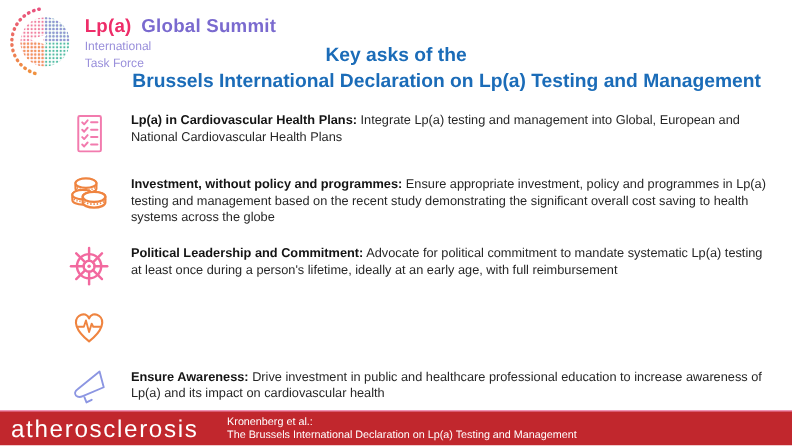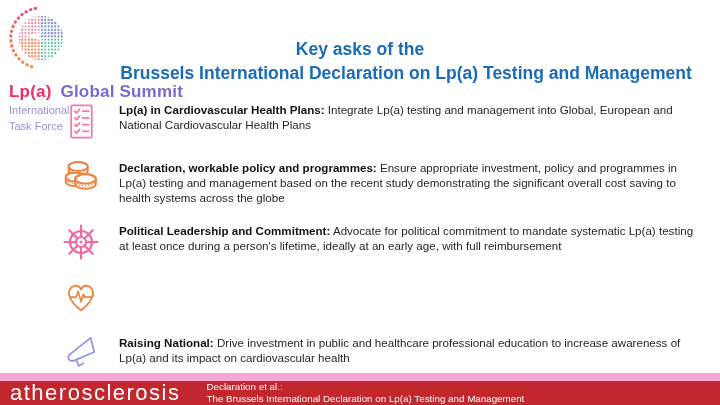--- a/index.html
+++ b/index.html
@@ -3,21 +3,21 @@
 <meta charset="utf-8">
 <style>
   html,body{margin:0;padding:0;}
   body{
     width:720px;height:405px;overflow:hidden;background:#fff;position:relative;
     font-family:"Liberation Sans",sans-serif;-webkit-font-smoothing:antialiased;
   }
   .slide{position:absolute;inset:0;background:#fff;}
 
   
-  .logo{position:absolute;left:4px;top:4px;display:flex;align-items:flex-start;flex-direction:column;}
+  .logo{position:absolute;left:4px;top:4px;display:flex;align-items:flex-start;}
   .logo-globe{width:68px;height:68px;flex:0 0 68px;}
   .logo-text{margin-left:5px;padding-top:11px;line-height:1;}
   .brand{font-size:17px;font-weight:bold;letter-spacing:.2px;white-space:nowrap;}
   .brand-pink{color:#ee2d69;}
   .brand-purple{color:#7a6acf;margin-left:4px;}
   .org{font-size:11px;color:#9a90db;line-height:12px;margin-top:4px;}
 
   
   .title{position:absolute;top:37px;left:0;width:720px;color:#1b6cb8;
          font-weight:bold;font-size:17.5px;line-height:24px;}
@@ -27,21 +27,21 @@
   
   .items{position:absolute;top:102px;left:58px;width:650px;
          display:flex;flex-direction:column;gap:18px;}
   .item{display:flex;align-items:flex-start;}
   .item-icon{width:46px;flex:0 0 46px;display:flex;justify-content:center;margin-top:-1px;}
   .item-text{margin-left:15px;width:582px;font-size:11.6px;line-height:15px;color:#262626;}
   .item-text b{color:#141414;}
 
   
   .footer{position:absolute;left:0;bottom:0;width:720px;height:32px;
-          background:#c1272d;border-top:8px solid #f9a8d4;box-sizing:border-box;
+          background:#c1272d;border-top:1px solid #f9a8d4;box-sizing:border-box;
           display:flex;align-items:center;}
   .footer-journal{color:#fff;font-size:22px;font-weight:400;letter-spacing:1.5px;
                   margin-left:10px;line-height:26px;}
   .footer-citation{color:#fff;font-size:9.8px;line-height:12px;margin-left:26px;}
 </style>
 </head>
 <body>
 
 <div class="slide">
 
@@ -117,21 +117,21 @@
               <path d="M5 9 a10 4.5 0 0 0 20 0" fill="none" stroke="#ef8440" stroke-width="1.5" stroke-dasharray="1.2 1.6"></path>
               <ellipse cx="15" cy="7" rx="10" ry="4.5" fill="#fff" stroke="#ef8440" stroke-width="2"></ellipse>
             </g>
           </defs>
           <use href="#coin" transform="translate(3,0)"></use>
           <use href="#coin" transform="translate(0,11)"></use>
           <use href="#coin" transform="translate(9.5,12.5) scale(1.08)"></use>
         </svg>
       </div>
       <div class="item-text">
-        <b>Declaration, workable policy and programmes:</b><span> Ensure appropriate investment, policy and programmes in Lp(a) testing and management based on the recent study demonstrating the significant overall cost saving to health systems across the globe</span>
+        <b>Investment, without policy and programmes:</b><span> Ensure appropriate investment, policy and programmes in Lp(a) testing and management based on the recent study demonstrating the significant overall cost saving to health systems across the globe</span>
       </div>
     </div>
 
     <div class="item">
       <div class="item-icon">
         <svg width="40" height="40" viewBox="0 0 40 40" xmlns="http://www.w3.org/2000/svg" fill="none" stroke="#f2699f" stroke-width="2.2" stroke-linecap="round">
           <line x1="25" y1="20" x2="36.5" y2="20"></line>
           <line x1="23.5" y1="23.5" x2="31.7" y2="31.7"></line>
           <line x1="20" y1="25" x2="20" y2="36.5"></line>
           <line x1="16.5" y1="23.5" x2="8.3" y2="31.7"></line>
@@ -159,27 +159,27 @@
     </div>
 
     <div class="item">
       <div class="item-icon">
         <svg width="38" height="38" viewBox="0 0 40 40" xmlns="http://www.w3.org/2000/svg" fill="none" stroke="#8c96e2" stroke-width="1.8" stroke-linecap="round" stroke-linejoin="round">
           <path d="M30 4 L9 21 Q5 24 7.5 27 Q10 29.5 14 27.5 L34 19 Z"></path>
           <path d="M15.5 28.5 L17.5 33.5 L22.5 31"></path>
         </svg>
       </div>
       <div class="item-text">
-        <b>Raising National:</b><span> Drive investment in public and healthcare professional education to increase awareness of Lp(a) and its impact on cardiovascular health</span>
+        <b>Ensure Awareness:</b><span> Drive investment in public and healthcare professional education to increase awareness of Lp(a) and its impact on cardiovascular health</span>
       </div>
     </div>
 
   </div>
 
   <div class="footer">
     <div class="footer-journal">atherosclerosis</div>
     <div class="footer-citation">
-      <div>Declaration et al.:</div>
+      <div>Kronenberg et al.:</div>
       <div>The Brussels International Declaration on Lp(a) Testing and Management</div>
     </div>
   </div>
 
 </div>
 
 </body></html>

